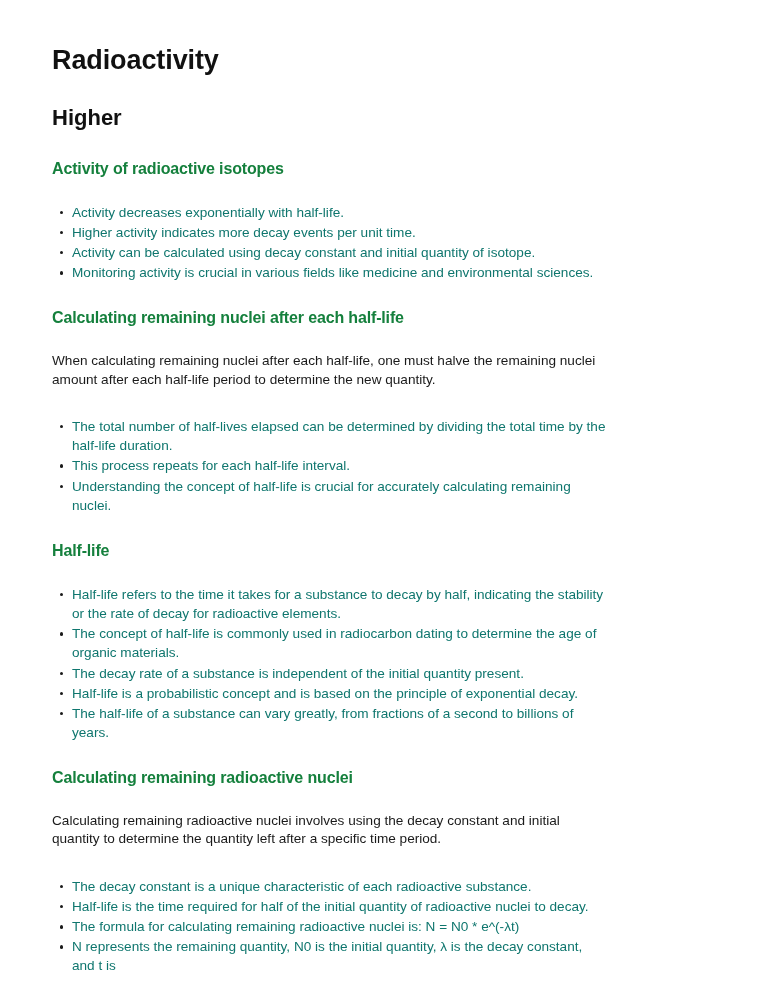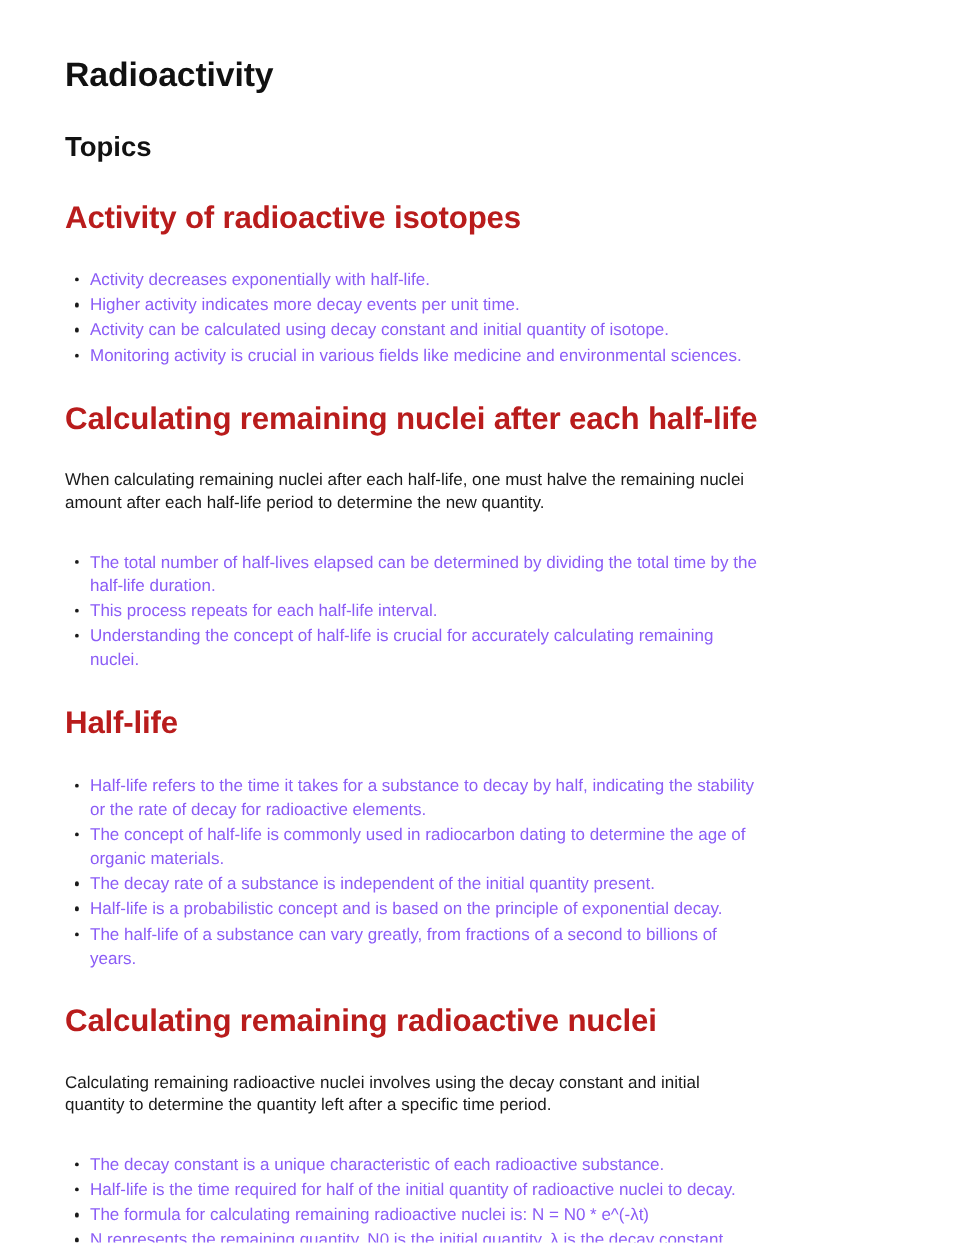--- a/index.html
+++ b/index.html
@@ -39,26 +39,26 @@
     line-height: 1.2;
     margin: 0 0 27px 0;
     color: #111111;
   }
 
   .section {
     margin: 0;
   }
 
   .section-title {
-    font-size: 25px;
+    font-size: 16px;
     font-weight: bold;
     line-height: 1.25;
     letter-spacing: -0.15px;
     margin: 0 0 24px 0;
-    color: #b91c1c;
+    color: #15803d;
   }
 
   .section + .section {
     margin-top: 26px;
   }
 
   .section-para {
     font-size: 13.6px;
     line-height: 1.35;
     margin: 0 0 28px 0;
@@ -71,21 +71,21 @@
     margin: 0;
     padding: 0;
   }
 
   .bullets li {
     position: relative;
     font-size: 13.6px;
     line-height: 1.41;
     padding-left: 20px;
     margin: 0 0 1px 0;
-    color: #8b5cf6;
+    color: #0f766e;
     max-width: 648px;
   }
 
   .bullets li::before {
     content: "";
     position: absolute;
     left: 8px;
     top: 8px;
     width: 3.4px;
     height: 3.4px;
@@ -97,21 +97,21 @@
     margin-top: 0;
   }
 </style>
 </head>
 <body>
 
 <div class="page">
 
   <h1 class="doc-title">Radioactivity</h1>
 
-  <h2 class="topics-title">Topics</h2>
+  <h2 class="topics-title">Higher</h2>
 
   <div class="section">
     <h3 class="section-title">Activity of radioactive isotopes</h3>
     <ul class="bullets">
       <li>Activity decreases exponentially with half-life.</li>
       <li>Higher activity indicates more decay events per unit time.</li>
       <li>Activity can be calculated using decay constant and initial quantity of isotope.</li>
       <li>Monitoring activity is crucial in various fields like medicine and environmental sciences.</li>
     </ul>
   </div>

